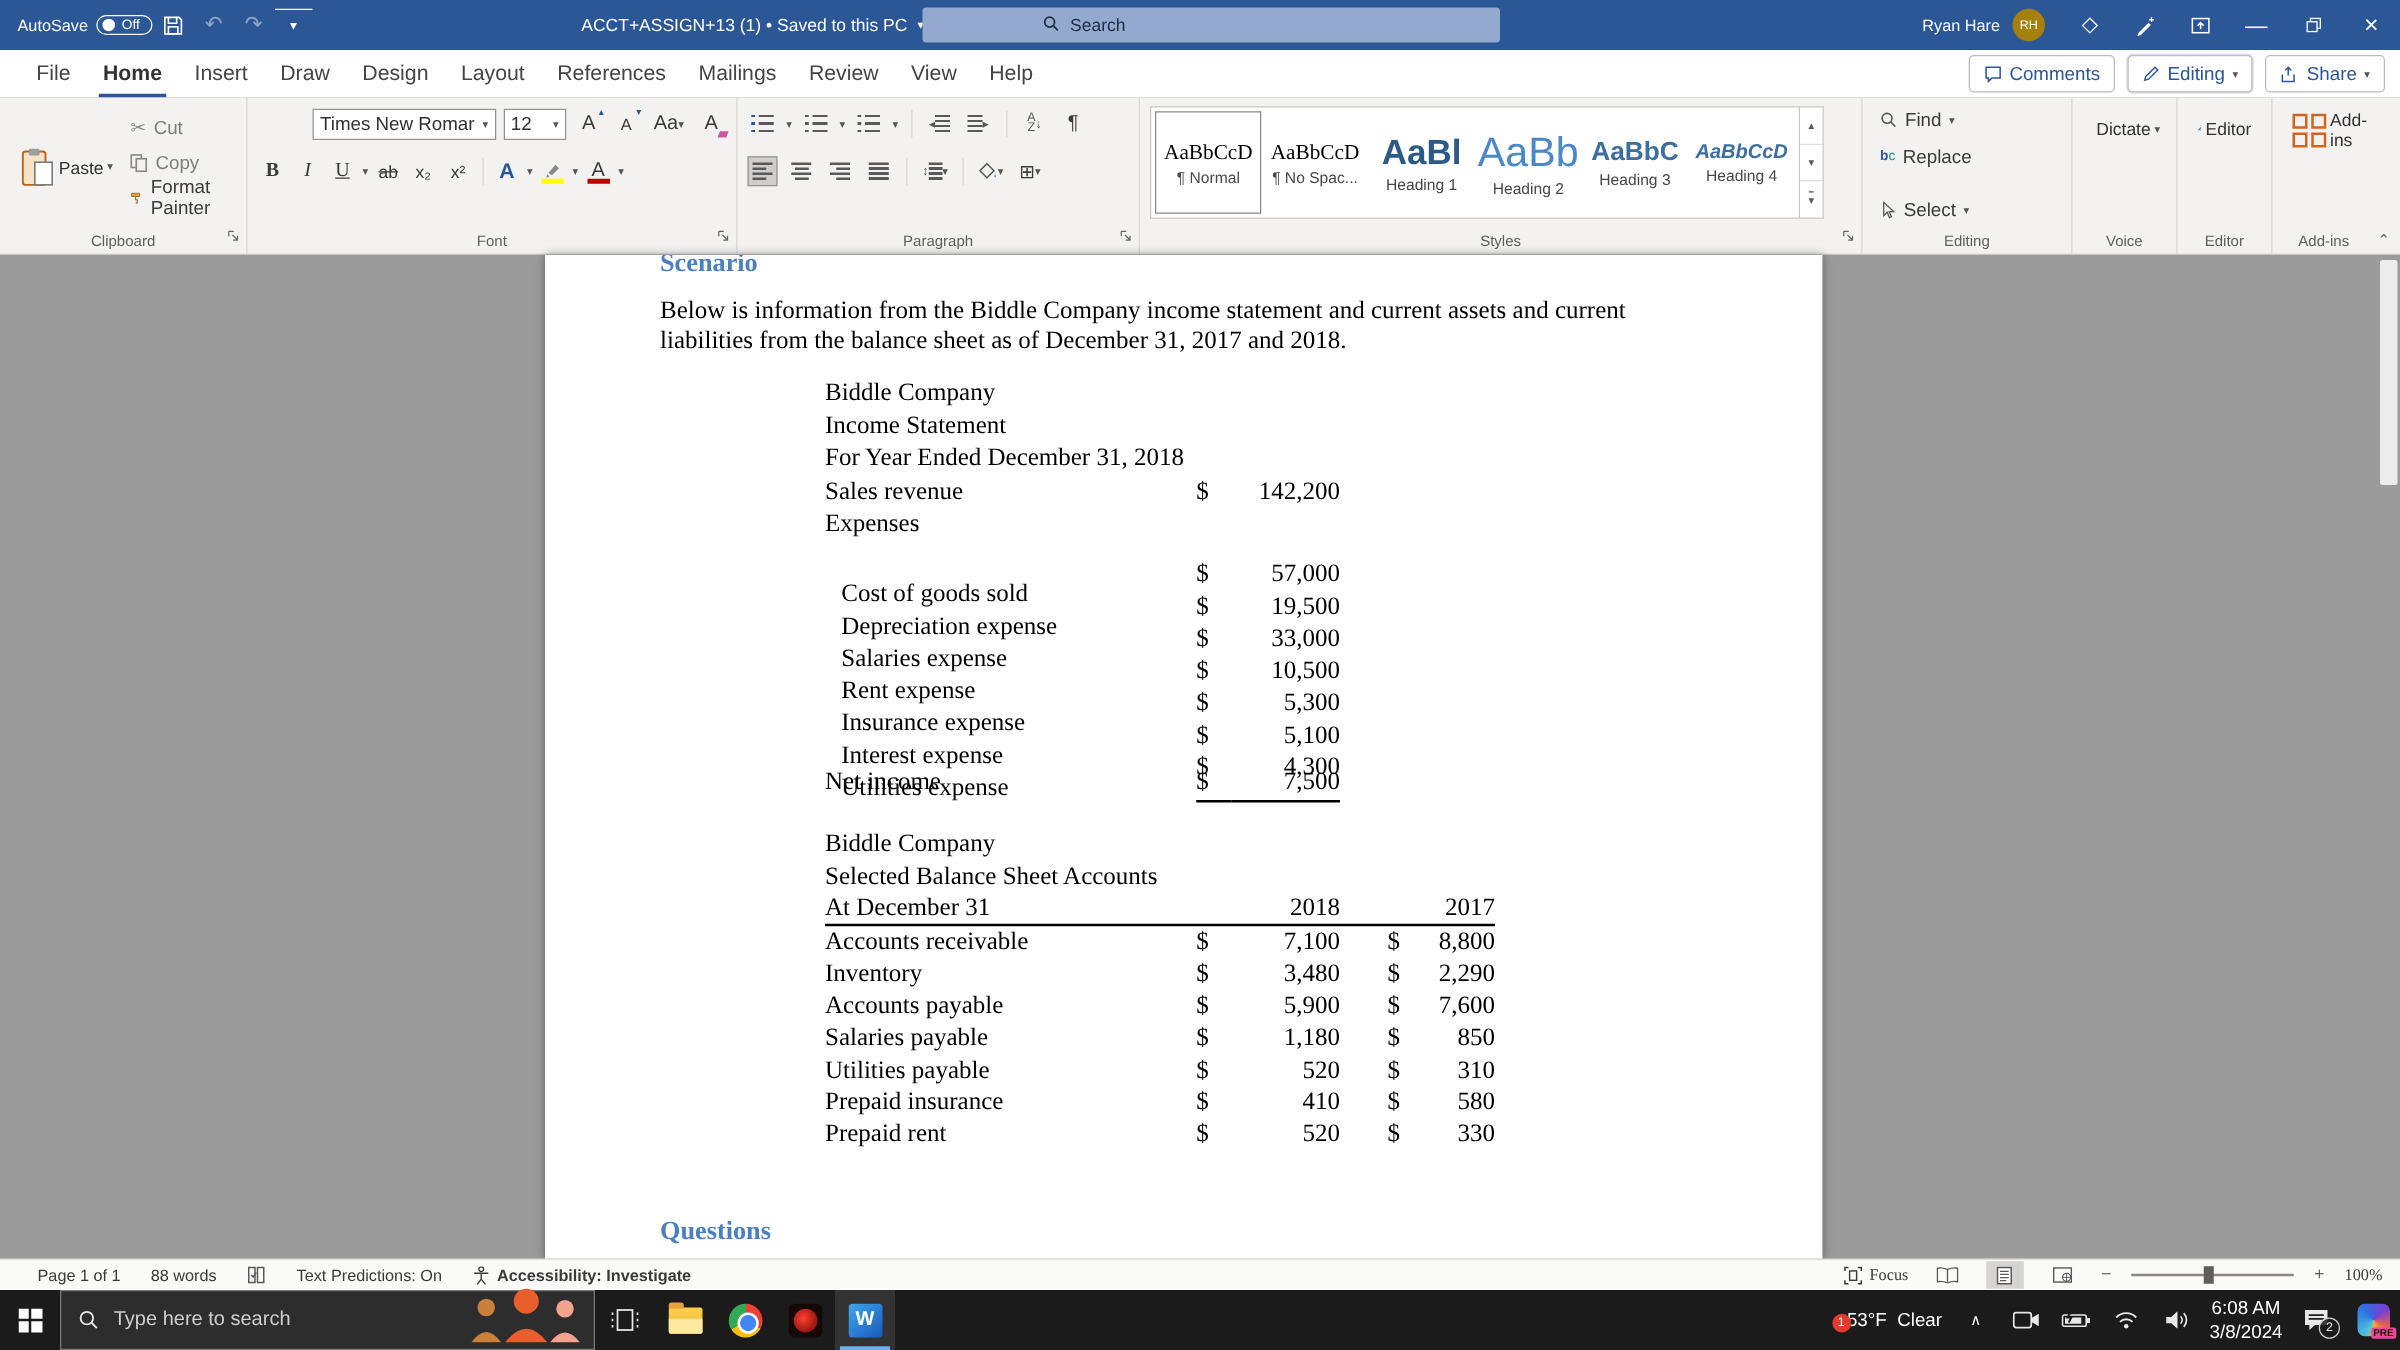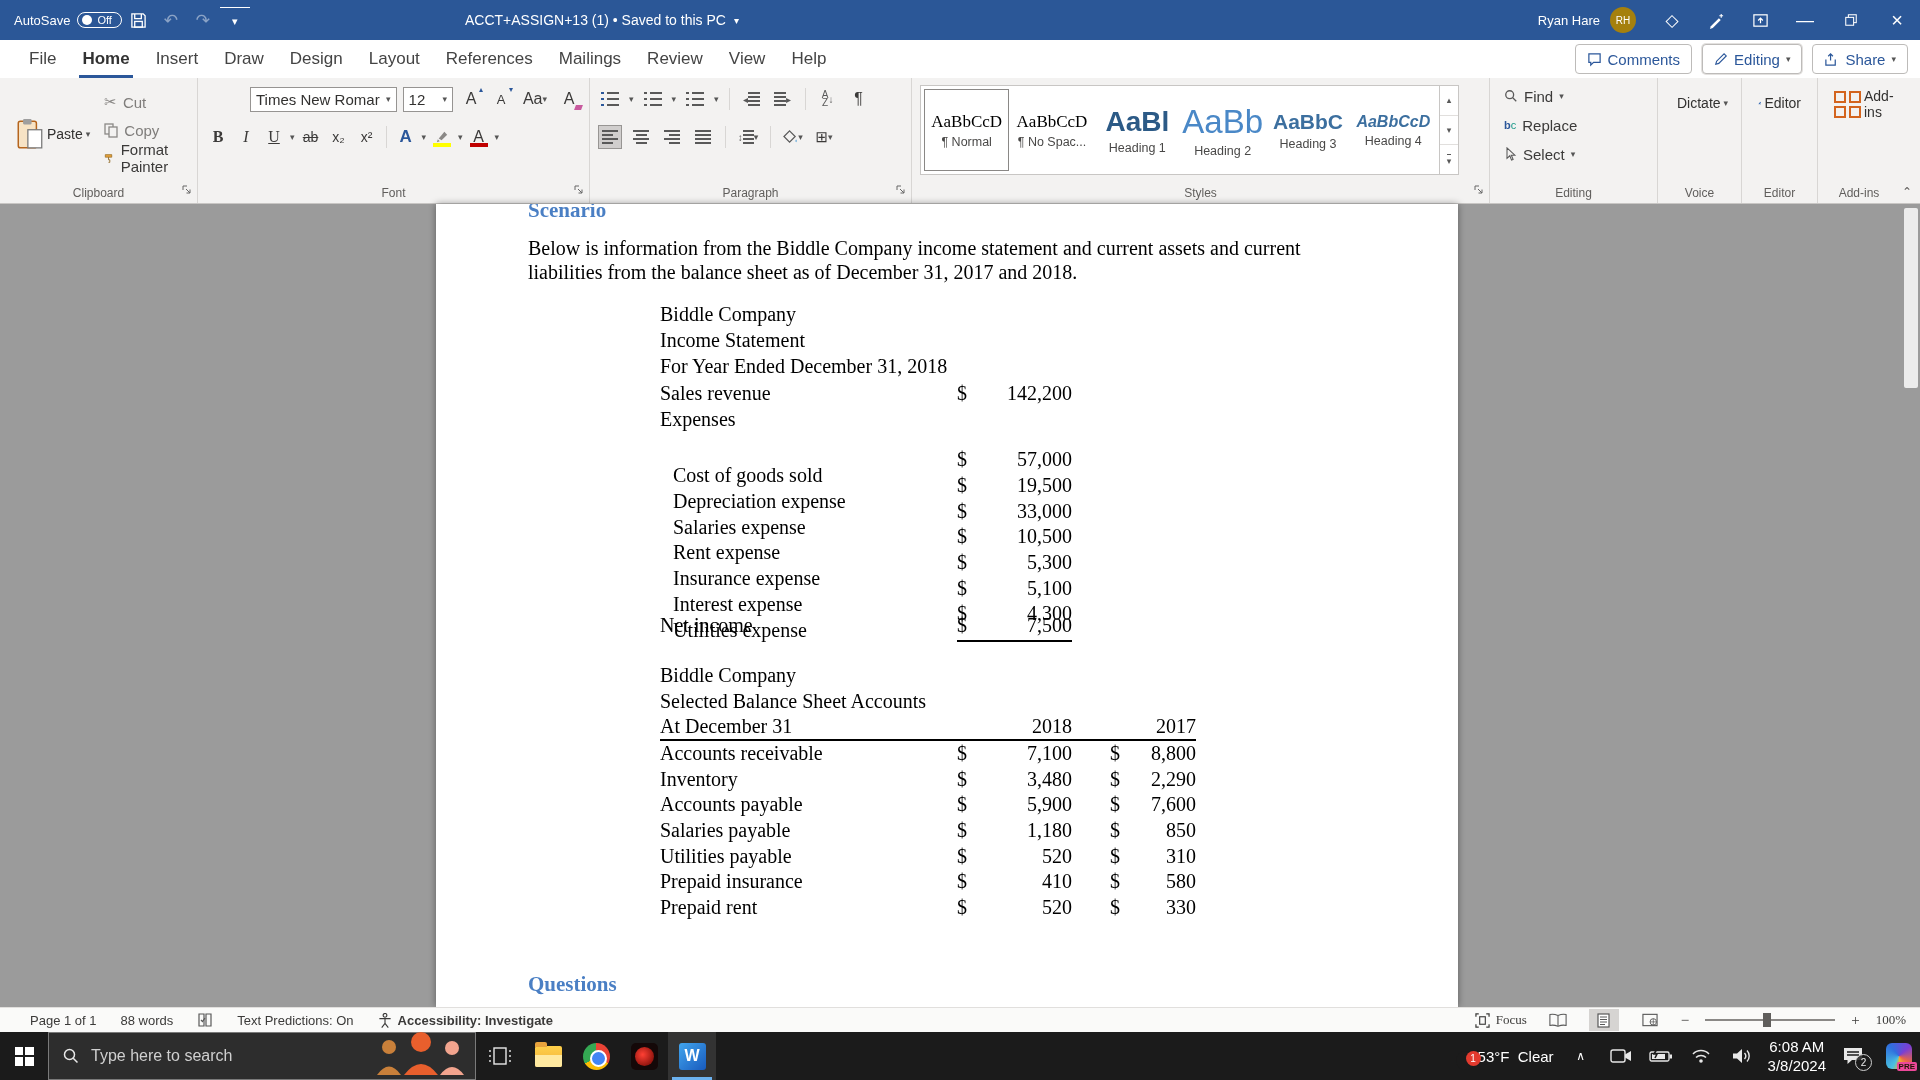--- a/index.html
+++ b/index.html
@@ -172,20 +172,29 @@
           </svg>
       </span>
       <span class="tb-ic dim">↶</span>
       <span class="tb-ic dim">↷</span>
       <span class="tb-ic qat-chev">▾</span>
     </div>
     <div class="tb-title">
       <span>ACCT+ASSIGN+13 (1) • Saved to this PC</span>
       <span style="font-size:10px">▾</span>
     </div>
+    <div class="tb-search">
+      <span>
+        <svg width="14" height="14" viewBox="0 0 16 16">
+            <circle cx="6.5" cy="6.5" r="4.5" fill="none" stroke="#1d2b47" stroke-width="1.6"></circle>
+            <line x1="10" y1="10" x2="14" y2="14" stroke="#1d2b47" stroke-width="1.6"></line>
+          </svg>
+      </span>
+      <span>Search</span>
+    </div>
     <div class="tb-right">
       <span class="user-name">Ryan Hare</span>
       <span class="avatar">RH</span>
       <span class="tb-ic">◇</span>
       <span class="tb-ic">
         <svg width="17" height="17" viewBox="0 0 18 18">
             <path d="M3 15 l8.5 -8.5 2 2 L5 17 l-3 1 z" fill="#fff"></path>
             <path d="M14 2 v4 M12 4 h4" stroke="#fff" stroke-width="1.2"></path>
           </svg>
       </span>
@@ -465,21 +474,21 @@
             <circle cx="6.5" cy="6.5" r="4.5" fill="none" stroke="#595959" stroke-width="1.5"></circle>
             <line x1="10" y1="10" x2="14" y2="14" stroke="#595959" stroke-width="1.5"></line>
           </svg>
         <span>Find</span>
           <span class="chev">▾</span>
       </div>
       <div class="srow dark" style="margin-top:5px">
         <span style="font-size:11px"><b style="color:#2b579a">b</b><span style="color:#1a9988">c</span></span>
         <span>Replace</span>
       </div>
-      <div class="srow dark" style="margin-top:5px">
+      <div class="srow dark" style="margin-top:19px">
         <svg width="13" height="14" viewBox="0 0 14 16">
             <path d="M3 1 L3 13 L6.2 10 L8.2 15 L10 14.2 L8 9.4 L12 9.4 Z" fill="none" stroke="#595959" stroke-width="1.2"></path>
           </svg>
         <span>Select</span>
           <span class="chev">▾</span>
       </div>
       <span class="glabel">Editing</span>
     </div>
 
     <div class="rgroup" style="width:84px;">

